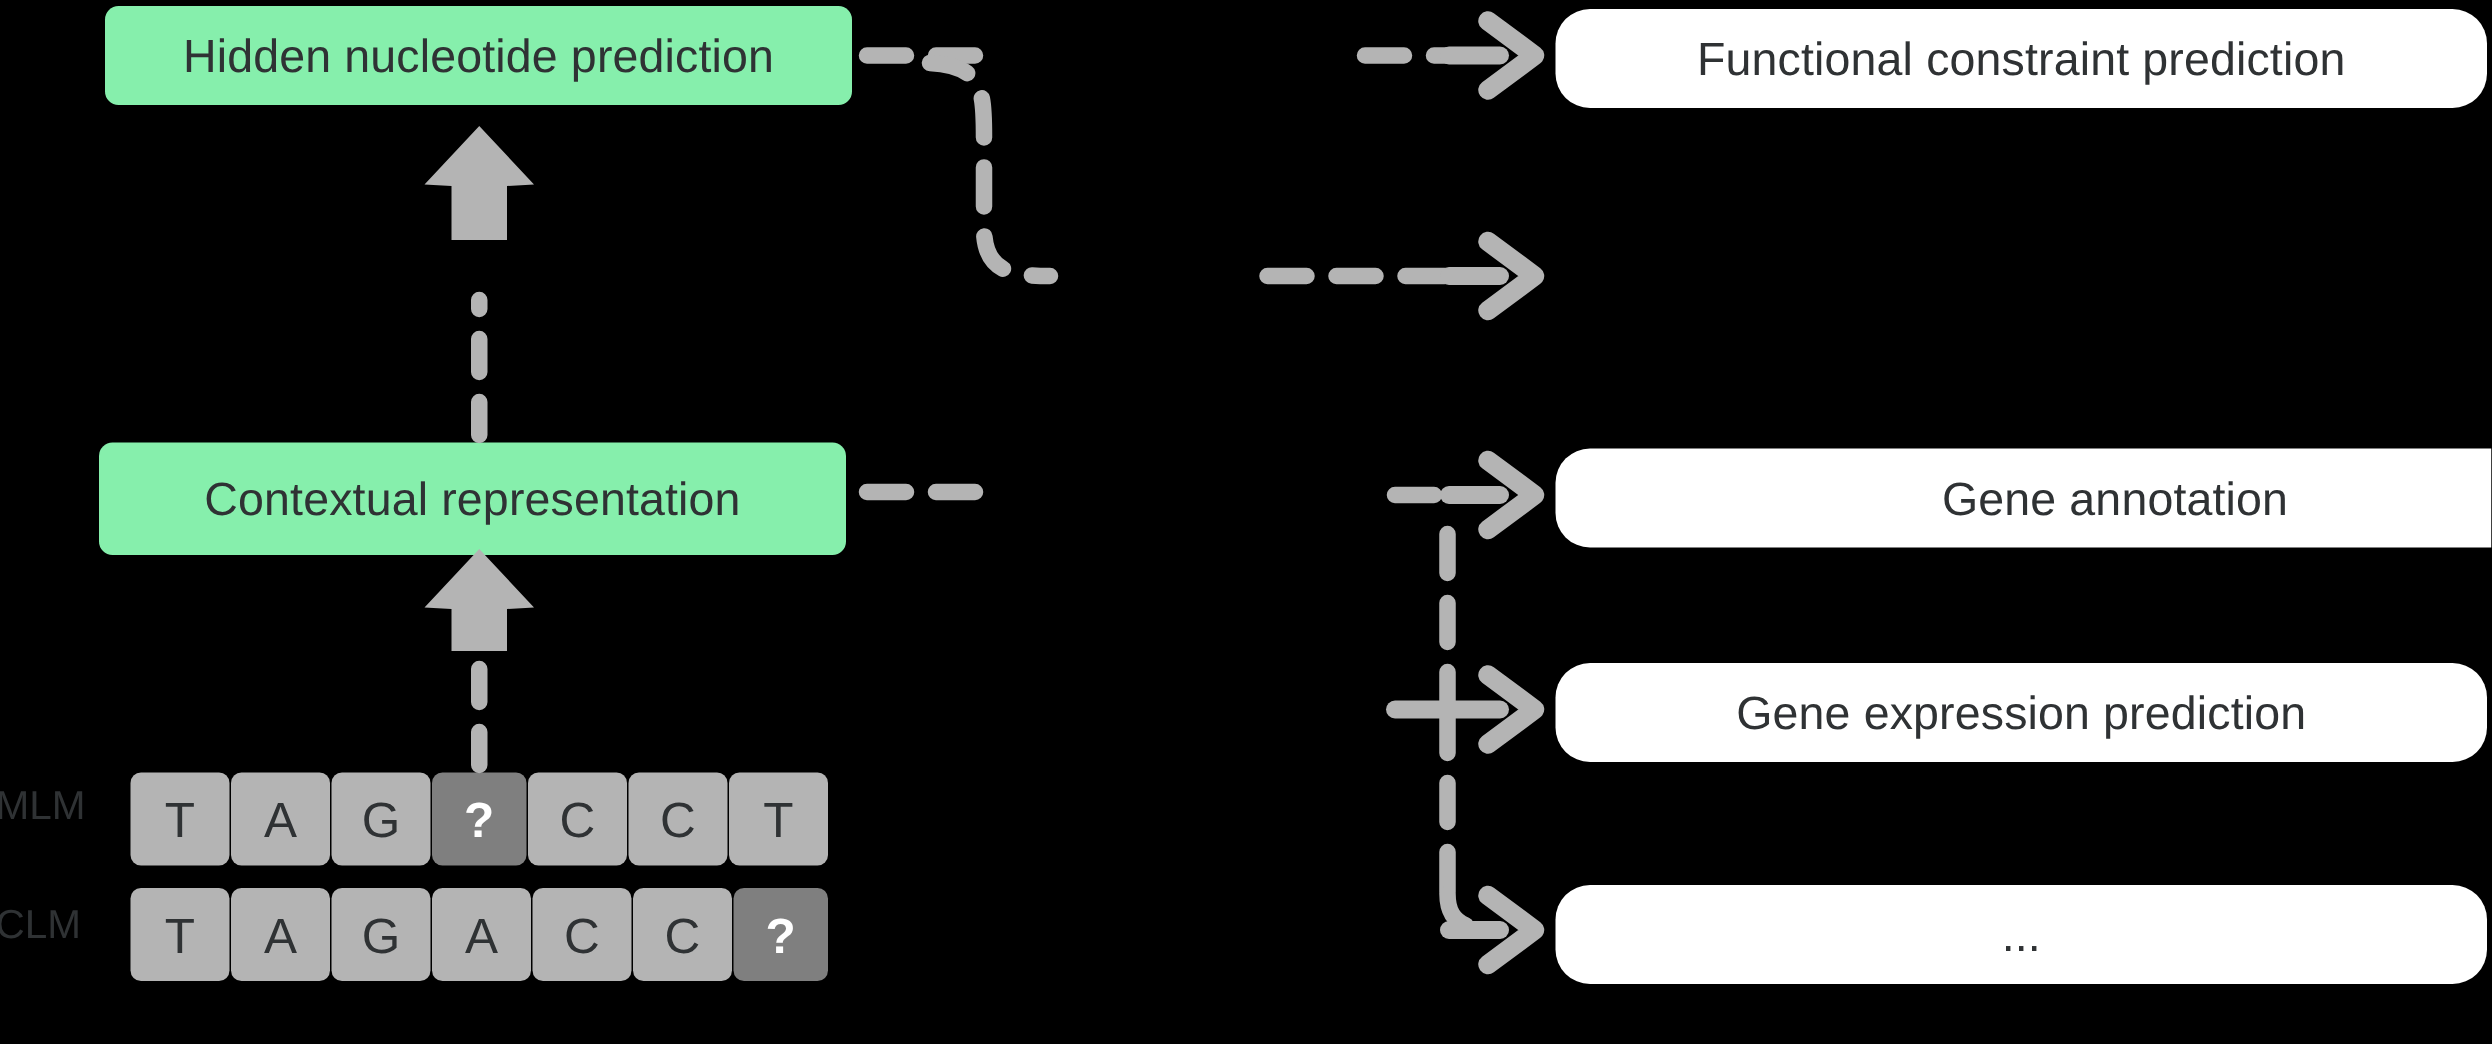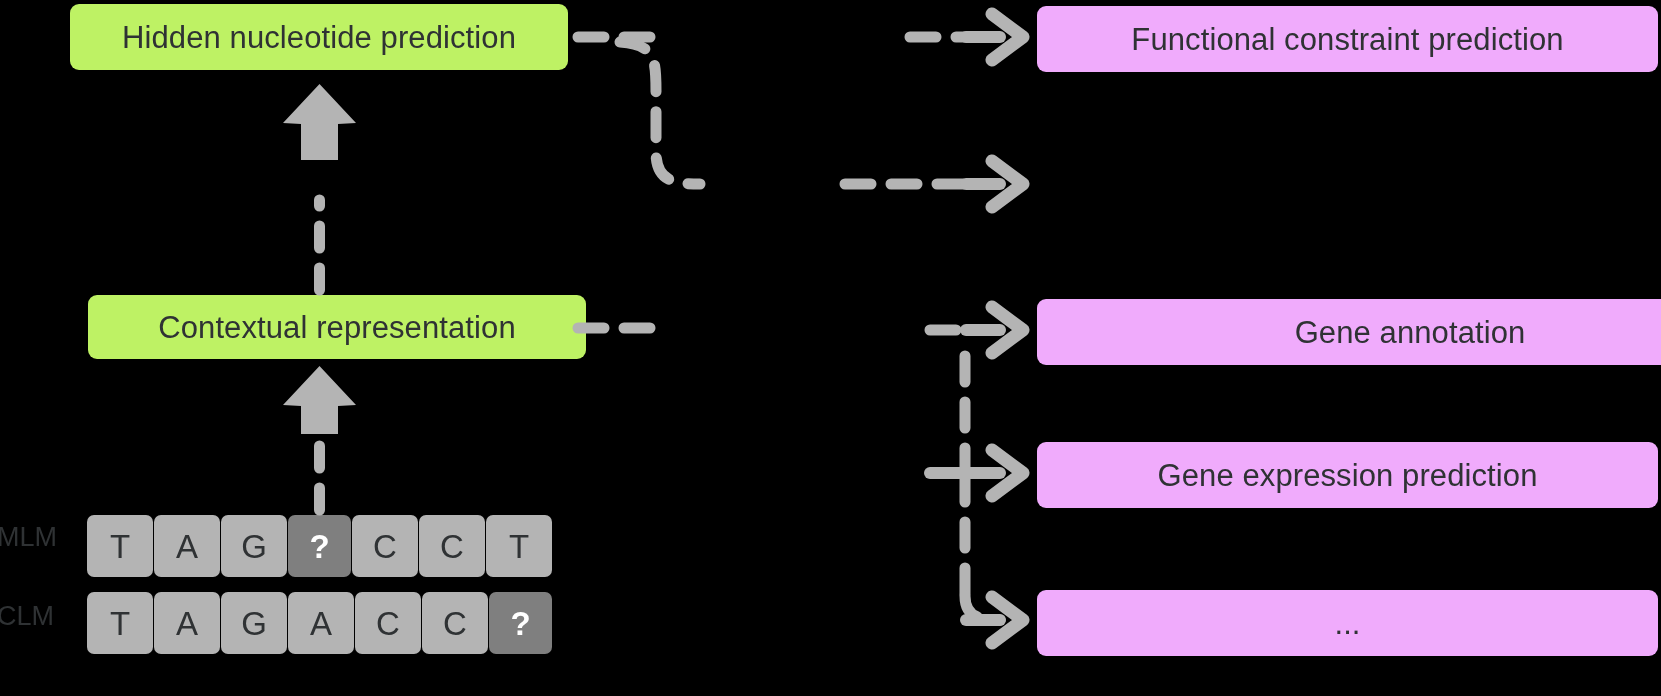--- a/index.html
+++ b/index.html
@@ -23,22 +23,22 @@
     display: flex;
     align-items: center;
     justify-content: center;
     border-radius: 9px;
     color: #2f3234;
     font-size: 31px;
     line-height: 1;
     letter-spacing: 0.1px;
     white-space: nowrap;
   }
-  .node-blue { background: #bef264; text-align: right; }
-  .node-pink { background: #f0abfc; }
+  .node-blue { background: #86efac; text-align: right; }
+  .node-pink { background: #ffffff; border-radius: 23px; }
 
   .row-label {
     position: absolute;
     color: #2f3234;
     font-size: 27px;
     line-height: 1;
     white-space: nowrap;
   }
 
   .tile {
@@ -100,21 +100,21 @@
 </style>
 </head>
 <body>
 
 <div id="canvas">
 
   <div class="node node-blue" style="left:70px; top:4px; width:498px; height:66px;">
     <span>Hidden nucleotide prediction</span>
   </div>
 
-  <div class="node node-blue" style="left:88px; top:295px; width:498px; height:64px;">
+  <div class="node node-blue" style="left:66px; top:295px; width:498px; height:75px;">
     <span>Contextual representation</span>
   </div>
 
   <div class="node node-pink" style="left:1037px; top:6px; width:621px; height:66px;">
     <span>Functional constraint prediction</span>
   </div>
 
 
   <div class="node node-pink" style="left:1037px; top:299px; width:746px; height:66px;">
     <span>Gene annotation</span>

